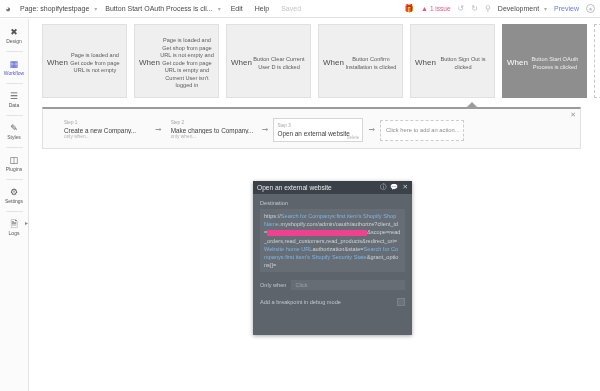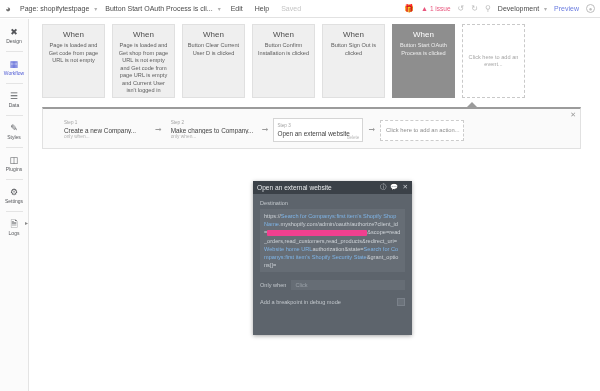--- a/index.html
+++ b/index.html
@@ -58,22 +58,22 @@
   .canvas {
     position: absolute; left: 30px; top: 19px; width: 570px; height: 372px;
     background: #ffffff;
   }
 
   
   .events-row {
     position: absolute; left: 12px; top: 5px; display: flex; gap: 7px;
   }
   .event-card {
-    width: 63px; height: 74px; background: #efefef; border: 1px solid #e0e0e0;
-    display: flex; flex-direction: column; align-items: center; padding: 5px 4px 0 4px;
+    width: 85px; height: 74px; background: #efefef; border: 1px solid #e0e0e0;
+    display: flex; flex-direction: row; align-items: center; padding: 5px 4px 0 4px;
   }
   .event-card .ev-when {
     font-size: 8px; color: #4d4d4d; margin-bottom: 3px; font-weight: normal;
   }
   .event-card .ev-desc {
     font-size: 5.6px; line-height: 7.5px; color: #5c5c5c; text-align: center;
   }
   .event-card.selected { background: #8e8e8e; border-color: #8e8e8e; }
   .event-card.selected .ev-when { color: #ffffff; }
   .event-card.selected .ev-desc { color: #ededed; }

